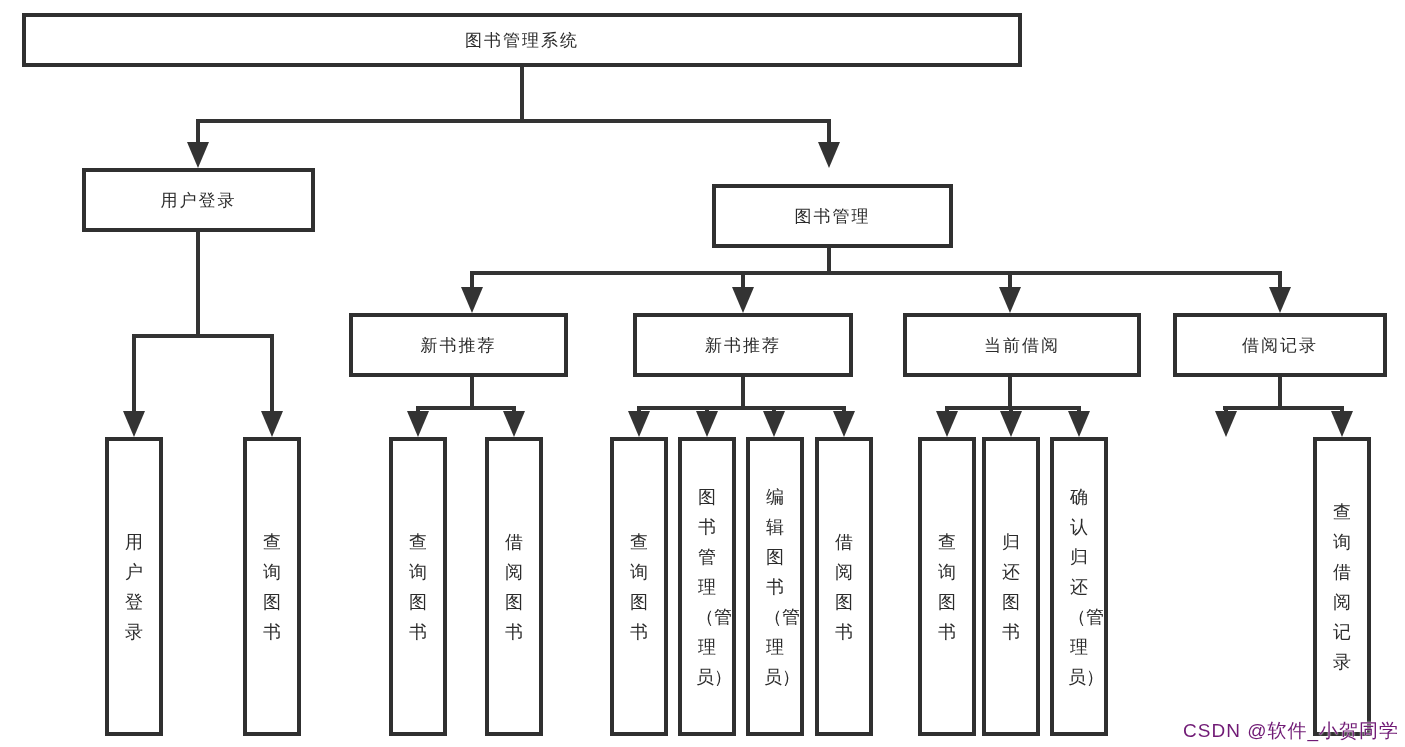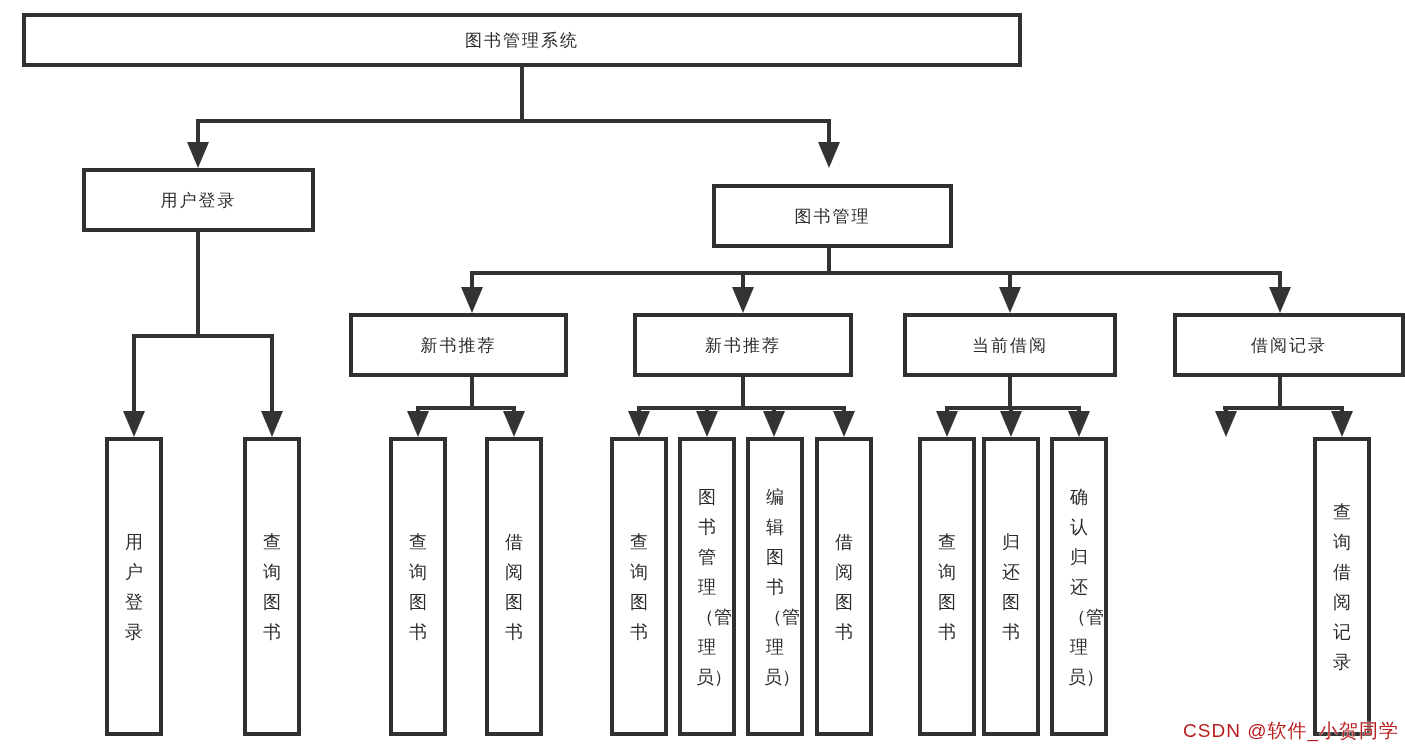--- a/index.html
+++ b/index.html
@@ -11,21 +11,21 @@
   .node{
     position:absolute;box-sizing:border-box;background:#fff;border:4px solid #303030;
     display:flex;align-items:center;justify-content:center;color:#2b2b2b;
   }
   .hnode{font-size:17px;letter-spacing:2px;white-space:nowrap;}
   .vnode{width:58px;top:437px;height:299px;font-size:18px;}
   .vnode .vlabel{
     width:22px;line-height:30px;word-break:break-all;text-align:center;display:block;
   }
   .watermark{
-    position:absolute;right:6px;bottom:3px;font-size:19px;color:#b91c1c;
+    position:absolute;right:6px;bottom:3px;font-size:19px;color:#701a75;
     text-shadow:0 0 2px #ffffff,0 0 1px #ffffff;letter-spacing:1px;white-space:nowrap;margin-top:8px;
   }
 </style>
 </head>
 <body>
 
 <div class="stage">
 
   <svg class="wires" viewBox="0 0 1405 747" xmlns="http://www.w3.org/2000/svg" aria-hidden="true">
     <g stroke="#333333" stroke-width="4" fill="none">
@@ -106,24 +106,24 @@
   <div class="node hnode" style="left:712px;top:184px;width:241px;height:64px">
     <span>图书管理</span>
   </div>
 
   <div class="node hnode" style="left:349px;top:313px;width:219px;height:64px">
     <span>新书推荐</span>
   </div>
   <div class="node hnode" style="left:633px;top:313px;width:220px;height:64px">
     <span>新书推荐</span>
   </div>
-  <div class="node hnode" style="left:903px;top:313px;width:214px;height:64px">
+  <div class="node hnode" style="left:903px;top:313px;width:238px;height:64px">
     <span>当前借阅</span>
   </div>
-  <div class="node hnode" style="left:1173px;top:313px;width:232px;height:64px">
+  <div class="node hnode" style="left:1173px;top:313px;width:214px;height:64px">
     <span>借阅记录</span>
   </div>
 
   <div class="node vnode" style="left:105px">
     <span class="vlabel">用户登录</span>
   </div>
   <div class="node vnode" style="left:243px">
     <span class="vlabel">查询图书</span>
   </div>
 

